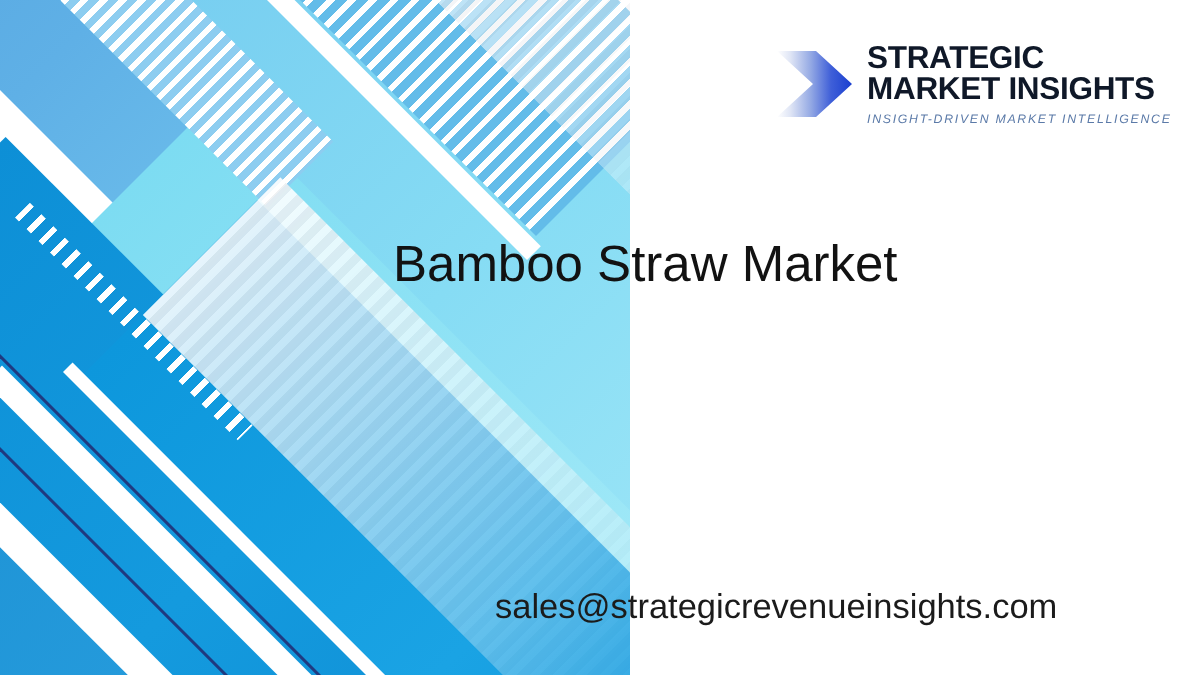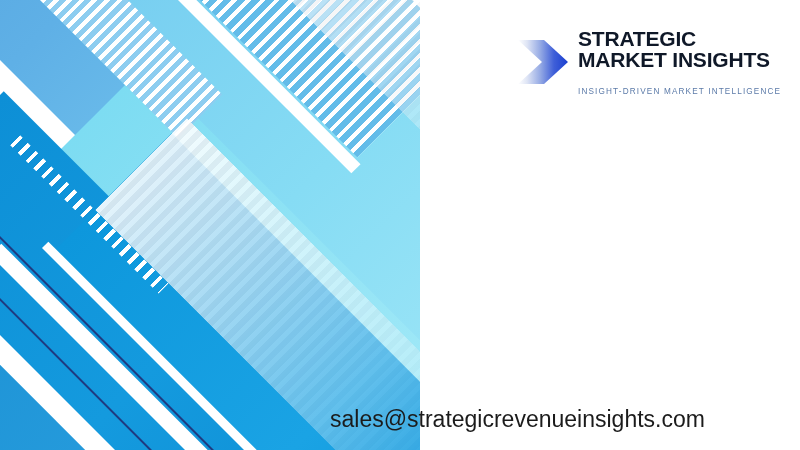--- a/index.html
+++ b/index.html
@@ -222,44 +222,45 @@
   }
   .logo-line {
     font-weight: bold;
     font-size: 21px;
     line-height: 21px;
     letter-spacing: -0.2px;
     color: #0f1828;
     white-space: nowrap;
   }
   #logo-tagline {
-    margin-top: 17px;
+    margin-top: 5px;
     font-size: 8.2px;
     line-height: 9px;
     letter-spacing: 1.15px;
     color: #5b7aa8;
     white-space: nowrap;
+    font-style: italic;
   }
 
   
   #title {
     position: absolute;
     left: 262px;
     top: 156px;
     font-size: 34px;
     font-weight: 300;
     line-height: 40px;
     color: #121212;
     white-space: nowrap;
   }
 
   #email {
     position: absolute;
     left: 330px;
-    top: 405px;
+    top: 390px;
     font-size: 23px;
     font-weight: 400;
     line-height: 28px;
     color: #1b1b1b;
     white-space: nowrap;
   }
 </style>
 </head>
 <body>
 
@@ -300,16 +301,17 @@
       </defs>
       <path d="M2,3 L28,3 L52,25 L28,47 L2,47 L26,25 Z" fill="url(#chevgrad)"></path>
     </svg>
     <div id="logo-text">
       <div class="logo-line">STRATEGIC</div>
       <div class="logo-line">MARKET INSIGHTS</div>
       <div id="logo-tagline">INSIGHT-DRIVEN MARKET INTELLIGENCE</div>
     </div>
   </div>
 
+  <div id="title">Bamboo Straw Market</div>
 
   <div id="email">sales@strategicrevenueinsights.com</div>
 
 </div>
 
 </body></html>

